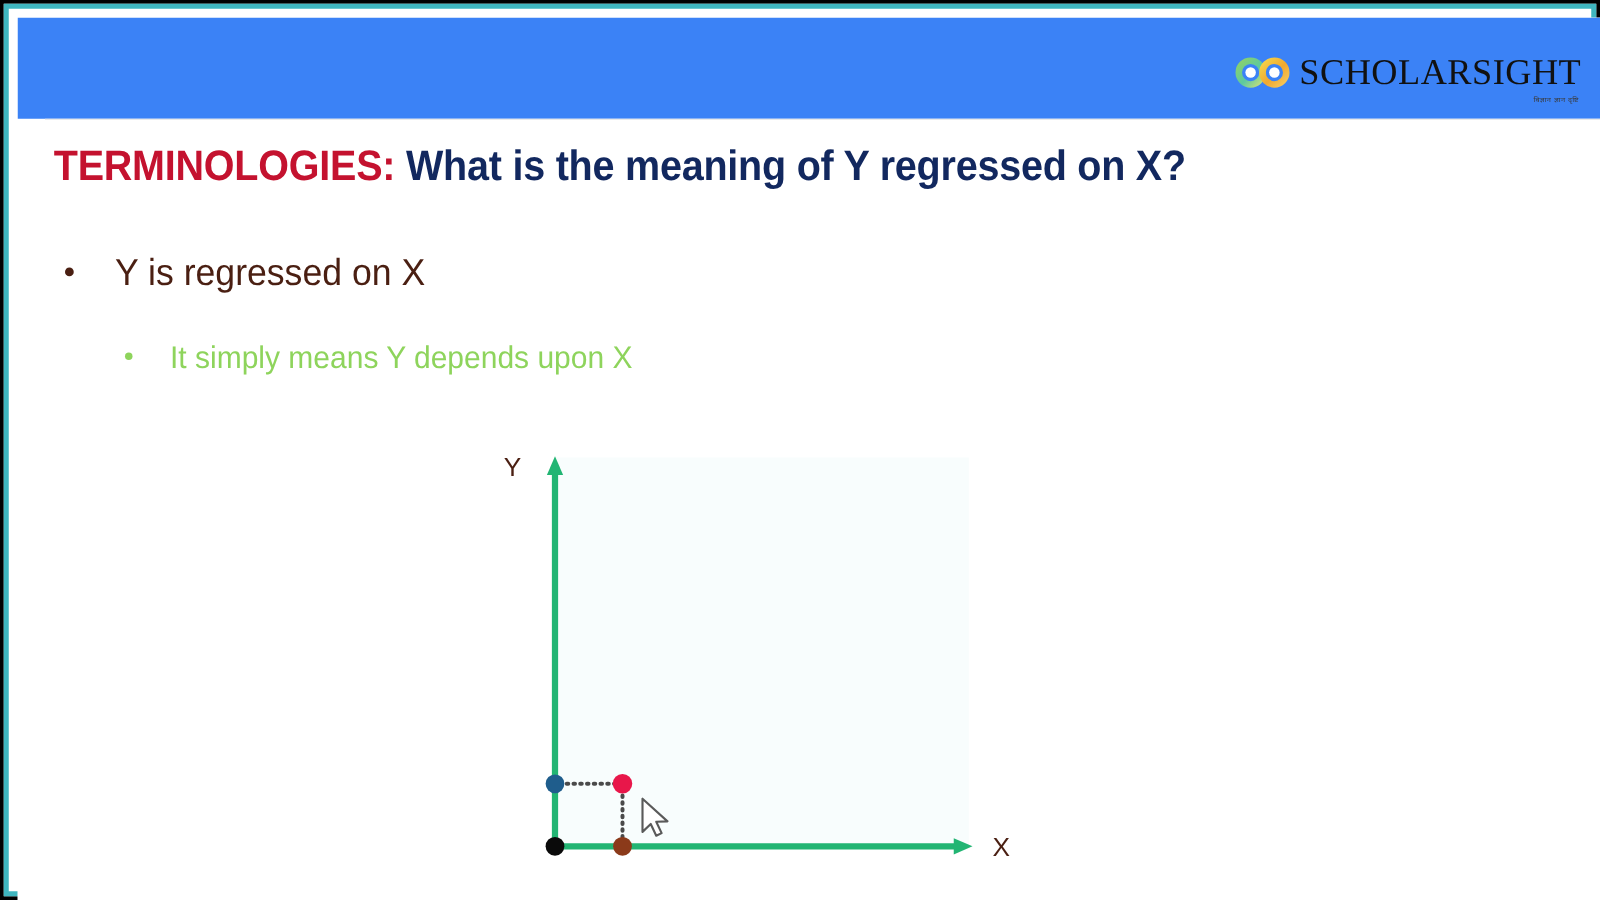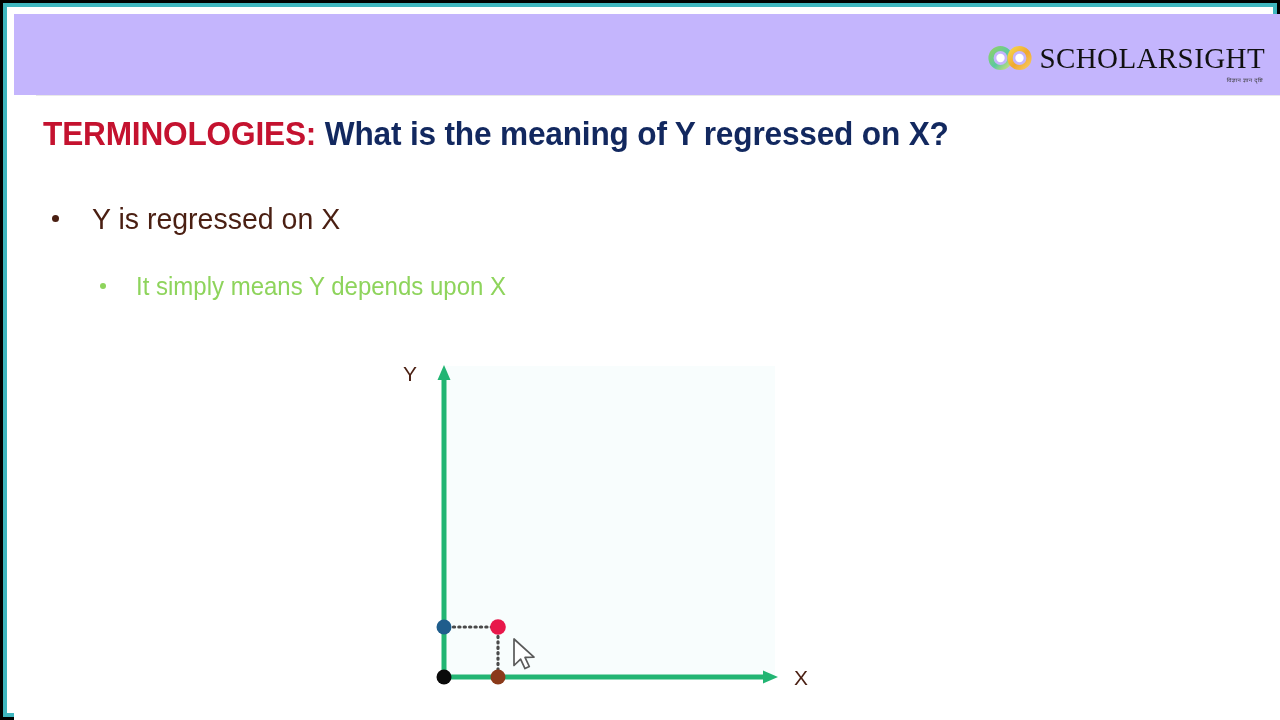--- a/index.html
+++ b/index.html
@@ -40,21 +40,21 @@
     background: #ffffff;
     overflow: hidden;
   }
 
   
   #header-band {
     position: absolute;
     left: 0; top: 0;
     width: 1266px;
     height: 81px;
-    background: #c4b5fd;
+    background: #3b82f6;
   }
   #header-divider {
     position: absolute;
     left: 22px; top: 81px;
     width: 1244px;
     height: 1px;
     background: #e9e9e9;
   }
 
   

